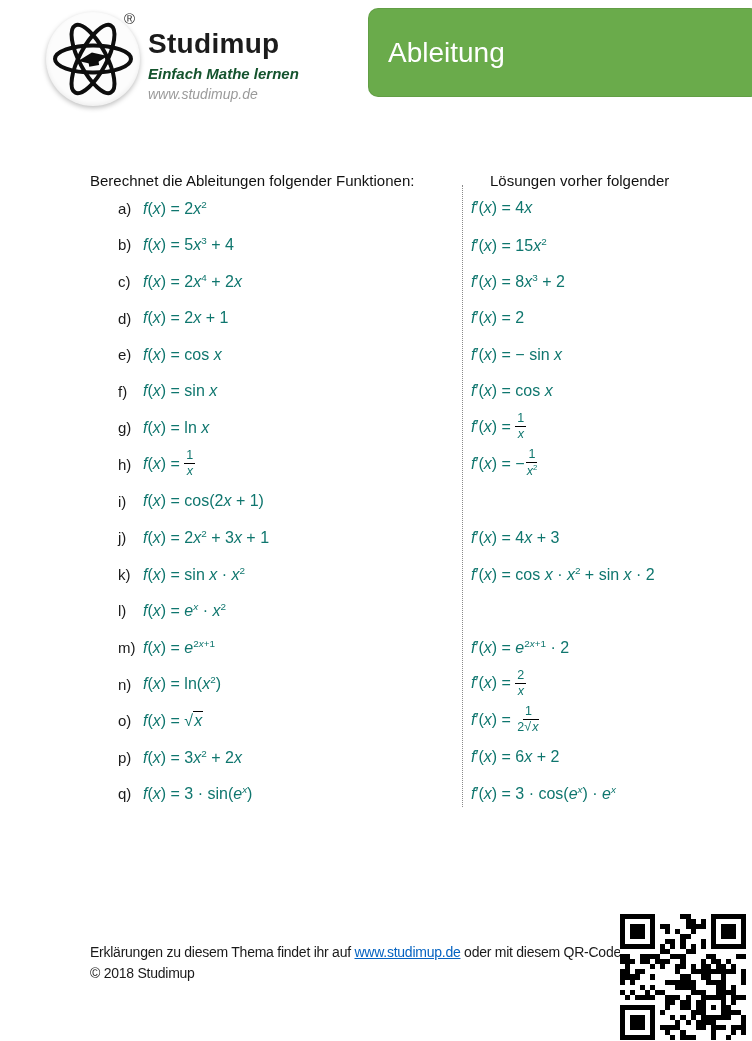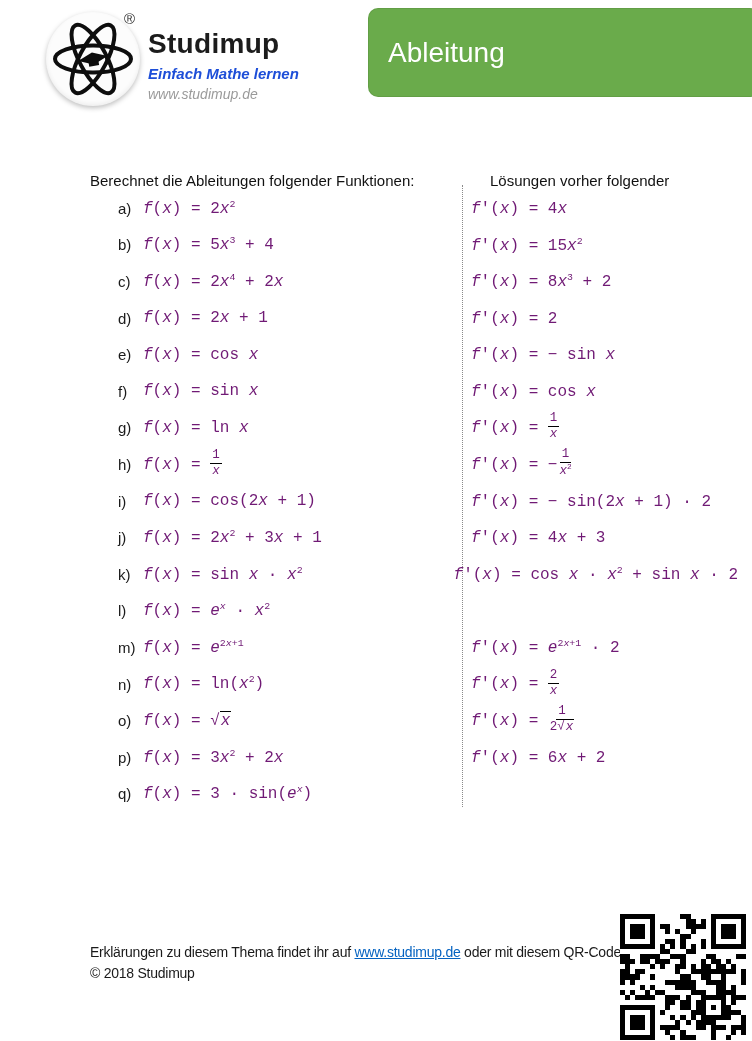--- a/index.html
+++ b/index.html
@@ -8,41 +8,41 @@
 
   
   .logo-wrap{position:absolute;left:46px;top:12px;width:94px;height:94px;}
   .logo-circle{width:94px;height:94px;border-radius:50%;background:#fcfcfc;
                box-shadow:0 2px 5px rgba(0,0,0,0.25), inset 0 -2px 4px rgba(0,0,0,0.06);}
   .logo-svg{position:absolute;left:0;top:0;}
   .reg-mark{position:absolute;left:124px;top:10px;font-size:15px;color:#333;}
   .brand-name{position:absolute;left:148px;top:28px;font-size:28px;font-weight:600;
               color:#1c1c1c;letter-spacing:0.3px;text-align:right;}
   .brand-tagline{position:absolute;left:148px;top:65px;font-size:15px;font-style:italic;
-                 font-weight:700;color:#1d4ed8;}
+                 font-weight:700;color:#14532d;}
   .brand-url{position:absolute;left:148px;top:86px;font-size:14px;font-style:italic;color:#9a9a9a;}
 
   .banner{position:absolute;left:368px;top:8px;width:392px;height:89px;border-radius:10px;
           display:flex;align-items:center;box-shadow:inset 0 0 0 1px rgba(0,0,0,0.07);}
   .banner-label{padding-left:20px;font-size:28px;color:#fff;}
 
   
   .col-heading{position:absolute;top:172px;font-size:15px;color:#111;}
   .col-heading.left{left:90px;}
   .col-heading.right{left:490px;}
 
   .rows{position:absolute;left:118px;top:190px;width:620px;}
   .row{display:flex;height:36.6px;align-items:center;}
   .cell-left{width:344px;display:flex;align-items:center;}
   .plabel{width:25px;flex-shrink:0;font-size:15px;color:#1a1a1a;}
   .cell-right{padding-left:9px;}
   .divider{position:absolute;left:462px;top:185px;height:622px;width:0;
            border-left:1px dotted #8a8a8a;}
 
-  .math{font-family:Liberation Mono, monospace;font-size:16px;color:#701a75;white-space:nowrap;}
+  .math{font-family:Liberation Sans, sans-serif;font-size:16px;color:#0f766e;white-space:nowrap;}
   .math sup{font-size:0.62em;}
   .frac{display:inline-flex;flex-direction:column;align-items:center;vertical-align:middle;
         font-size:12.5px;line-height:1.2;transform:translateY(-1px);}
   .frac .num{border-bottom:1px solid #000;padding:0 2px;}
   .frac .den{padding:0 2px;}
   .rad{border-top:1px solid #000;padding:0 1px;}
 
   
   .footer{position:absolute;left:90px;top:942px;font-size:14px;letter-spacing:-0.25px;
           line-height:21px;color:#1a1a1a;}
@@ -148,21 +148,20 @@
         <div class="cell-right"><span class="math"><i>f</i>′(<i>x</i>) = −<span class="frac">
               <span class="num">1</span>
               <span class="den"><i>x</i><sup>2</sup></span>
             </span></span></div>
       </div>
     <div class="row">
         <div class="cell-left">
           <span class="plabel">i)</span>
           <span class="math"><i>f</i>(<i>x</i>) = cos(2<i>x</i> + 1)</span>
         </div>
-        <div class="cell-right"><span class="math"><i>f</i>′(<i>x</i>) = − sin(2<i>x</i> + 1) · 2</span></div>
       </div>
     <div class="row">
         <div class="cell-left">
           <span class="plabel">j)</span>
           <span class="math"><i>f</i>(<i>x</i>) = 2<i>x</i><sup>2</sup> + 3<i>x</i> + 1</span>
         </div>
         <div class="cell-right"><span class="math"><i>f</i>′(<i>x</i>) = 4<i>x</i> + 3</span></div>
       </div>
     <div class="row">
         <div class="cell-left">
@@ -209,20 +208,21 @@
           <span class="plabel">p)</span>
           <span class="math"><i>f</i>(<i>x</i>) = 3<i>x</i><sup>2</sup> + 2<i>x</i></span>
         </div>
         <div class="cell-right"><span class="math"><i>f</i>′(<i>x</i>) = 6<i>x</i> + 2</span></div>
       </div>
     <div class="row">
         <div class="cell-left">
           <span class="plabel">q)</span>
           <span class="math"><i>f</i>(<i>x</i>) = 3 · sin(<i>e</i><sup><i>x</i></sup>)</span>
         </div>
+        <div class="cell-right"><span class="math"><i>f</i>′(<i>x</i>) = 3 · cos(<i>e</i><sup><i>x</i></sup>) · <i>e</i><sup><i>x</i></sup></span></div>
       </div>
   </div>
 
   <div class="footer">
     <div class="nowrap"><span>Erklärungen zu diesem Thema findet ihr auf </span><a href="#">www.studimup.de</a><span> oder mit diesem QR-Code:</span></div>
     <div>© 2018 Studimup</div>
   </div>
 
   <div class="qr">
     <svg width="126" height="126" viewBox="0 0 125 125" fill="#000" shape-rendering="crispEdges">

